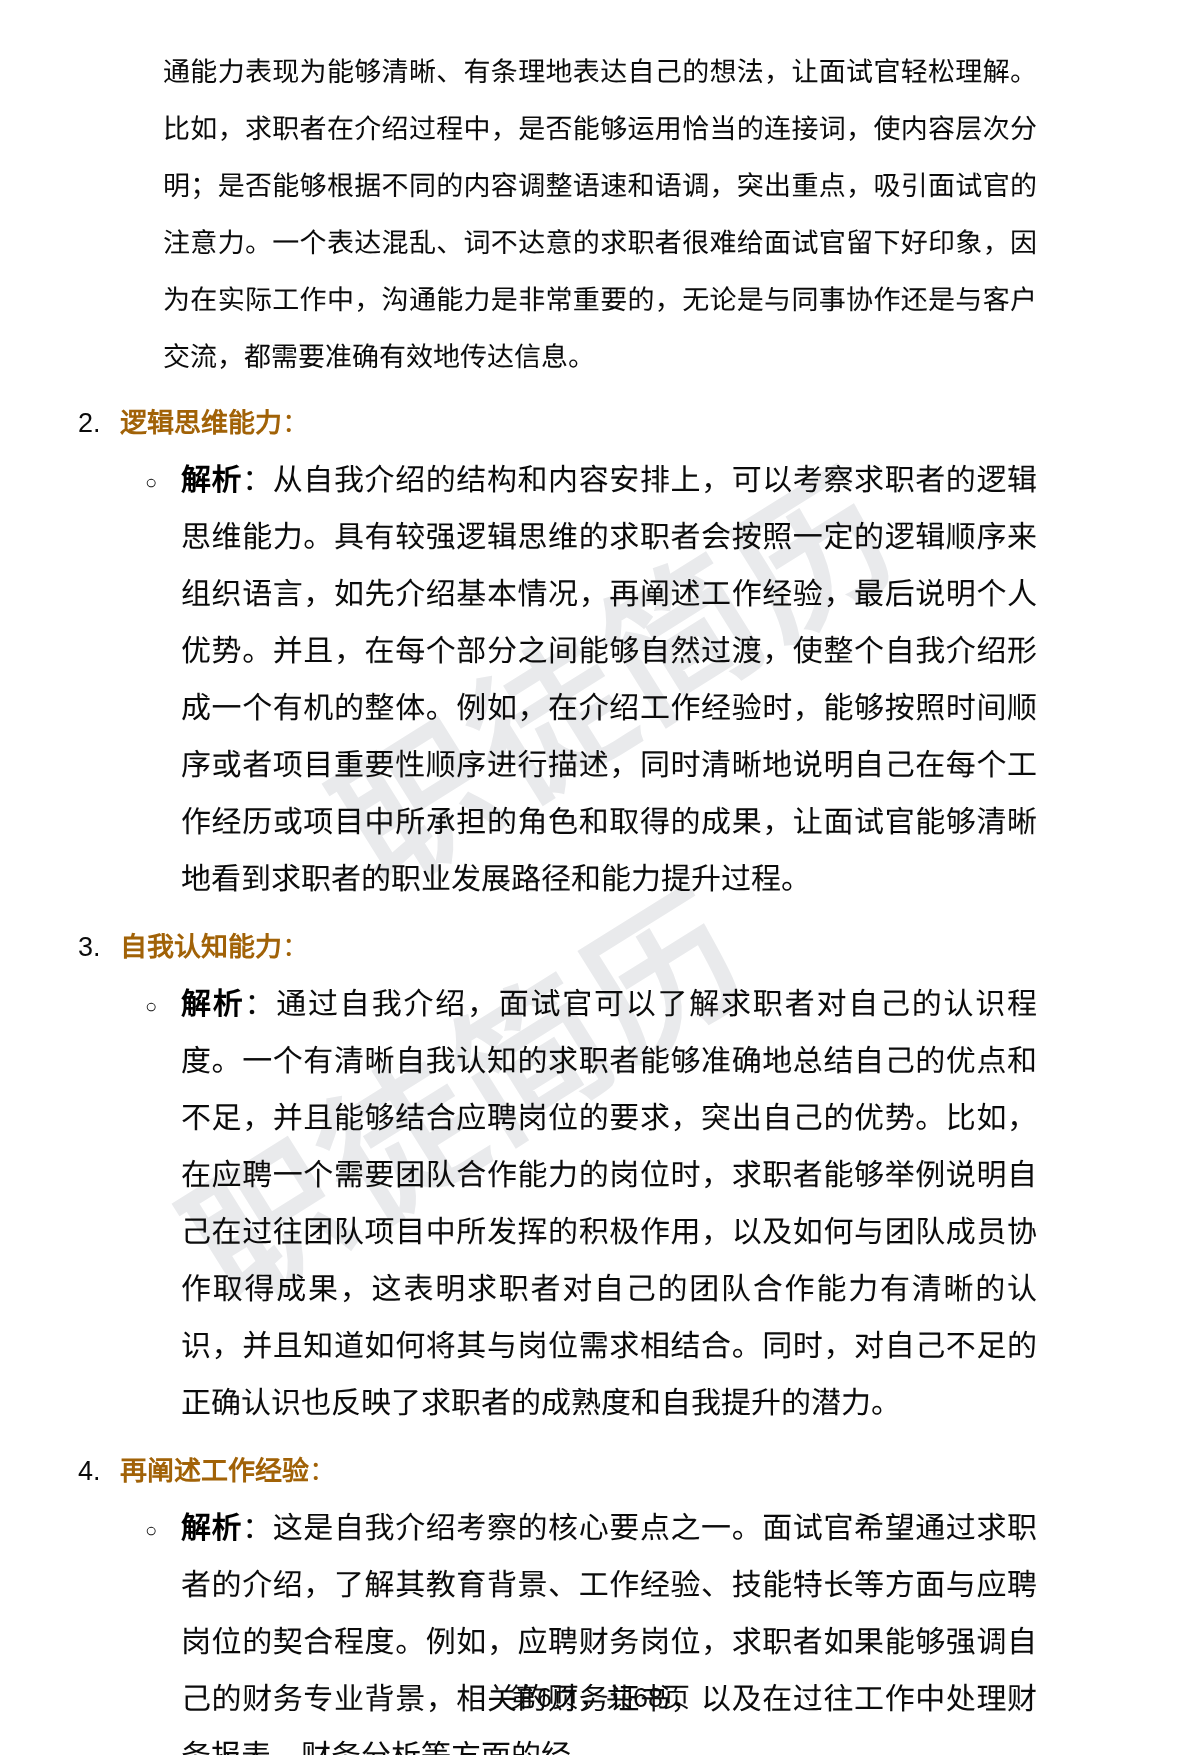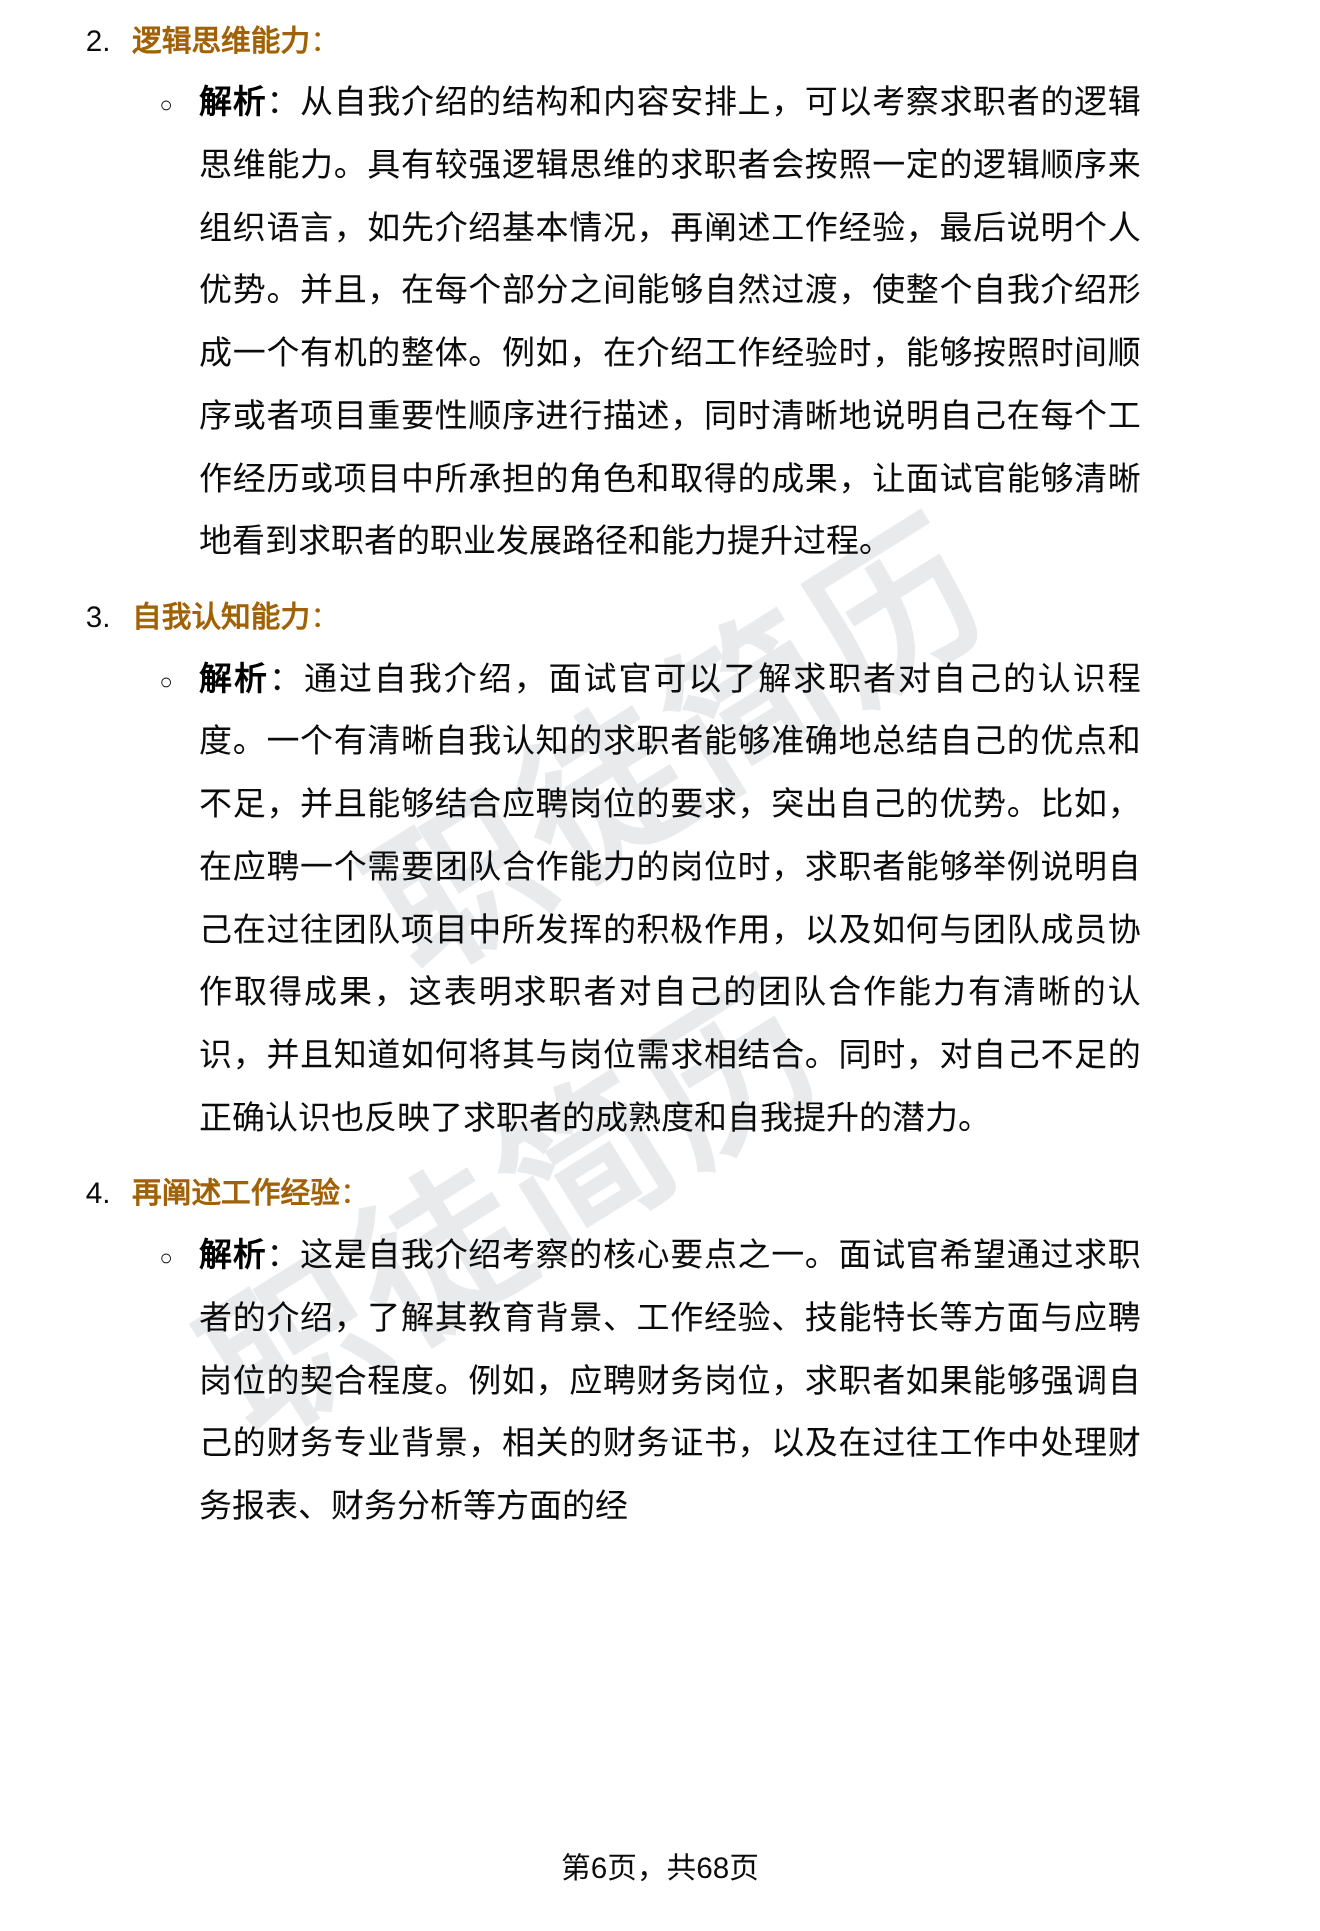--- a/index.html
+++ b/index.html
@@ -150,20 +150,21 @@
 
 <div class="page">
 
   <div class="watermark">
     <div class="wm-text wm-a">职徒简历</div>
     <div class="wm-text wm-b">职徒简历</div>
   </div>
 
   <div class="content">
 
+    <p class="para cont-para">通能力表现为能够清晰、有条理地表达自己的想法，让面试官轻松理解。比如，求职者在介绍过程中，是否能够运用恰当的连接词，使内容层次分明；是否能够根据不同的内容调整语速和语调，突出重点，吸引面试官的注意力。一个表达混乱、词不达意的求职者很难给面试官留下好印象，因为在实际工作中，沟通能力是非常重要的，无论是与同事协作还是与客户交流，都需要准确有效地传达信息。</p>
 
     <div class="num-item">
       <span class="num-marker">2.</span>
       <div class="num-heading">
         <span>逻辑思维能力</span><span class="colon">：</span>
       </div>
     </div>
     <div class="sub-item">
       <span class="sub-marker">○</span>
       <div class="sub-body">

